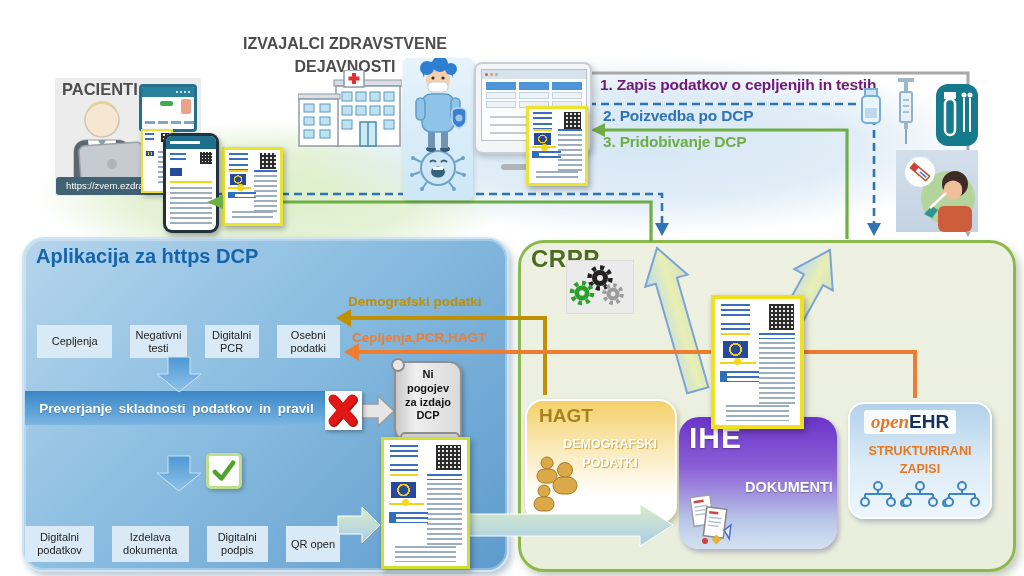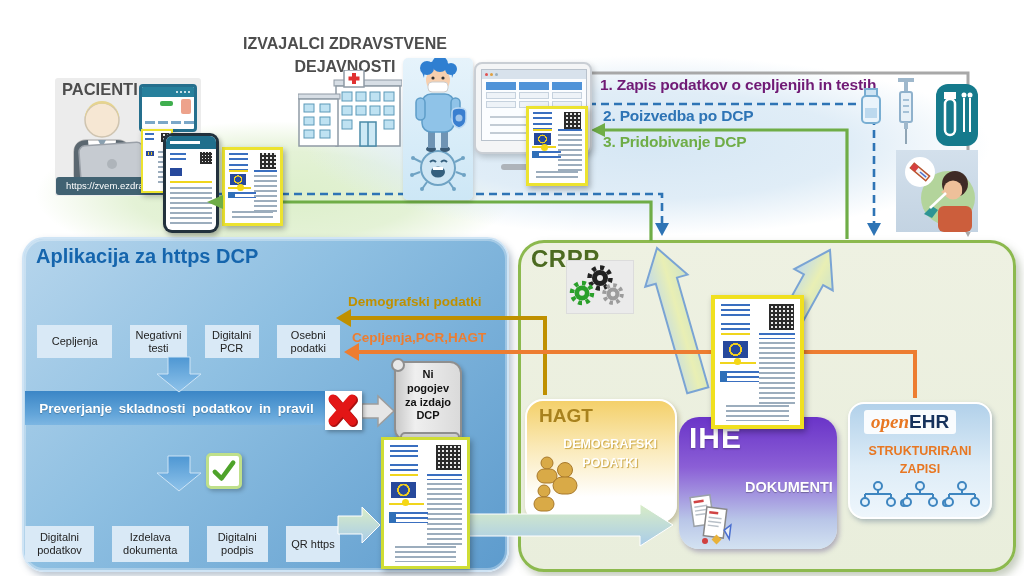--- a/index.html
+++ b/index.html
@@ -160,21 +160,21 @@
       <div class="cell" style="flex:21;">Digitalni PCR</div>
       <div class="cell" style="flex:25;">Osebni podatki</div>
     </div>
 
     <div class="abs step-h" style="left:1px;top:152px;width:303px;height:34px;font-size:13.5px;">Preverjanje skladnosti podatkov in pravil</div>
 
     <div class="abs step-row" style="left:1px;top:287px;width:315px;height:36px;">
       <div class="cell" style="flex:26;">Digitalni podatkov</div>
       <div class="cell" style="flex:29;">Izdelava dokumenta</div>
       <div class="cell" style="flex:23;">Digitalni podpis</div>
-      <div class="cell" style="flex:20;">QR https</div>
+      <div class="cell" style="flex:20;">QR open</div>
     </div>
   </div>
 
   <div id="crpp-box" class="abs">
     <div id="crpp-title" class="abs">CRPP</div>
 
     <div id="gears-panel" class="abs">
       <svg width="66" height="52" viewBox="0 0 66 52">
         <circle cx="33" cy="17" r="10.5" fill="none" stroke="#222" stroke-width="4.5" stroke-dasharray="4.1 4.1"></circle>
         <circle cx="33" cy="17" r="8" fill="#222"></circle>

